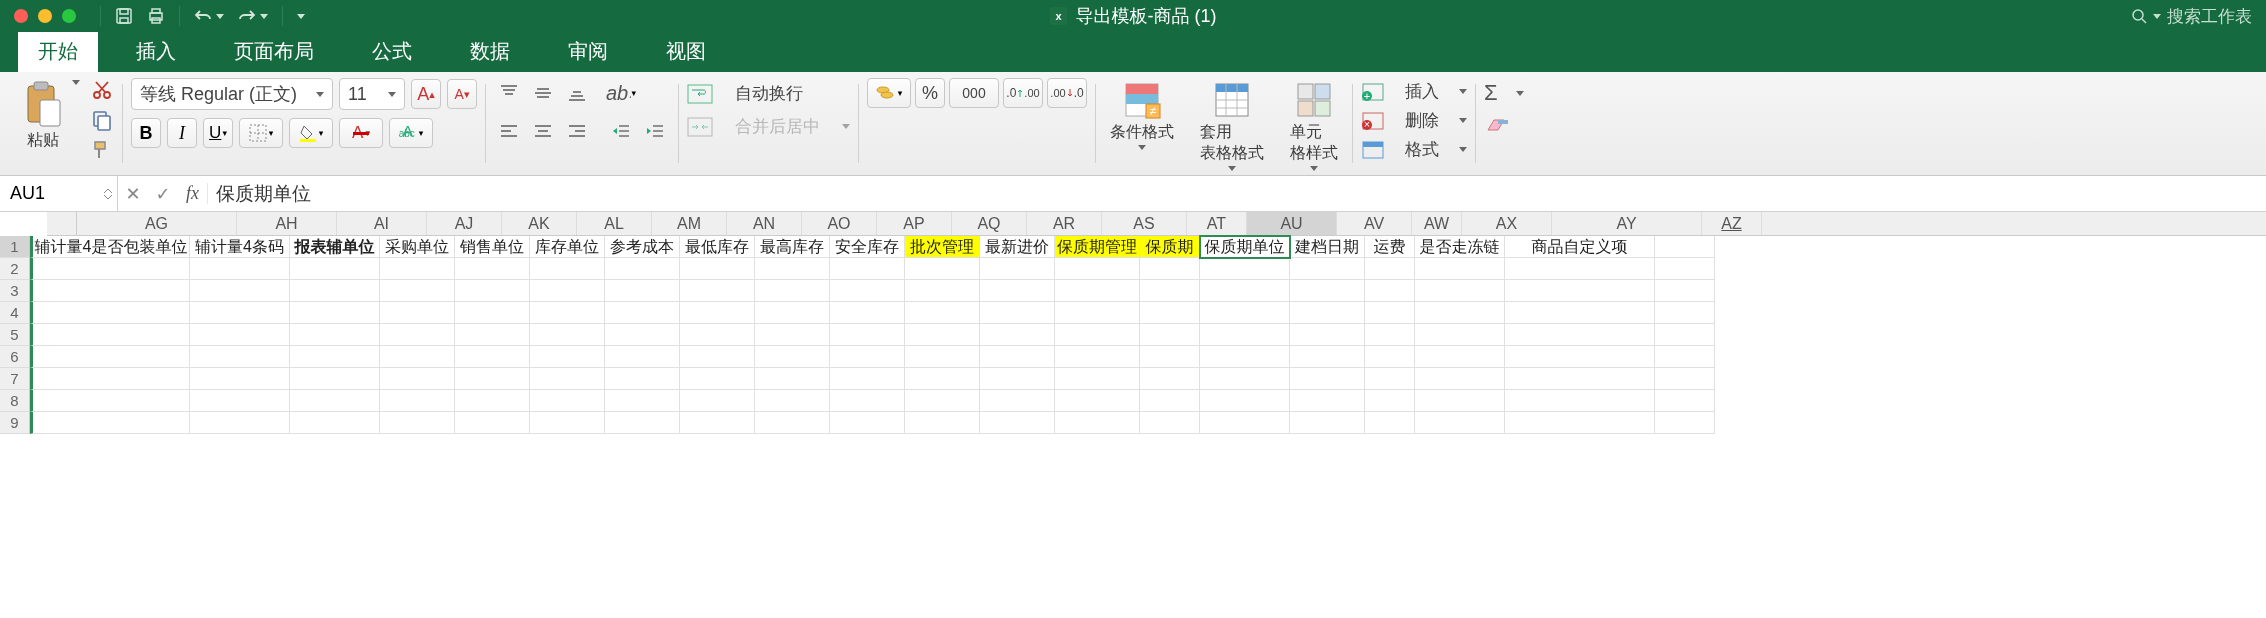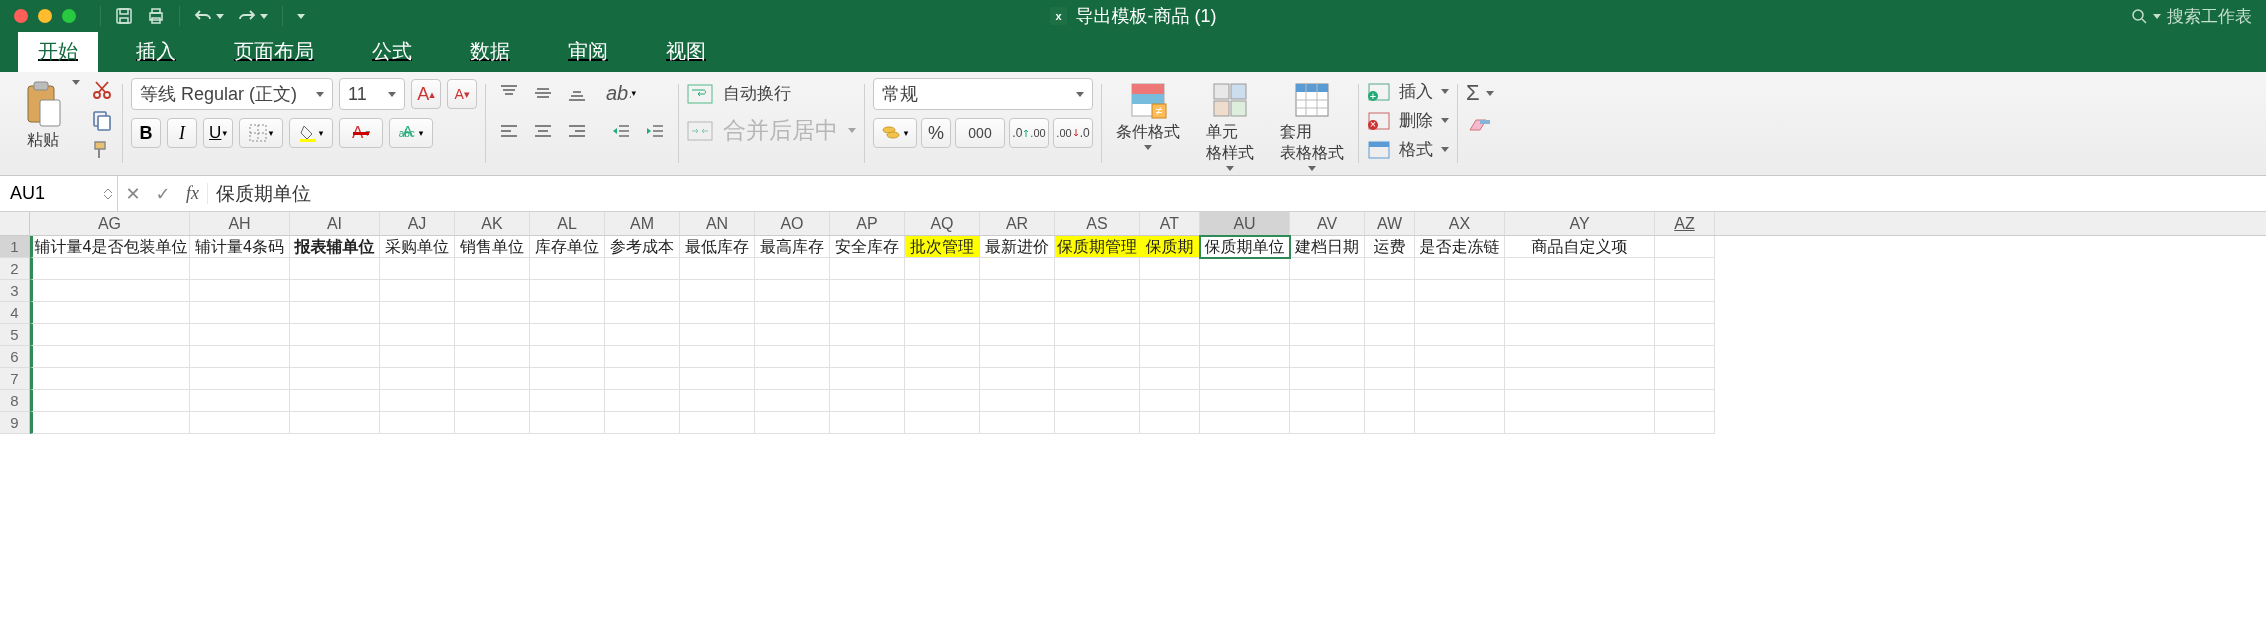--- a/index.html
+++ b/index.html
@@ -10,48 +10,48 @@
 .mac-dots { display: flex; gap: 10px; padding-left: 14px; }
 .dot { width: 14px; height: 14px; border-radius: 50%; }
 .dot.red { background: #ff5f57; } .dot.yellow { background: #febc2e; } .dot.green { background: #28c840; }
 .qat { display: flex; align-items: center; gap: 14px; margin-left: 24px; }
 .qat-btn { color: #d0e6d9; display: flex; align-items: center; }
 .qat-sep { width: 1px; height: 20px; background: #2d7d51; }
 .title-center { position: absolute; left: 50%; transform: translateX(-50%); font-size: 18px; display: flex; align-items: center; gap: 8px; }
 .search-area { margin-left: auto; display: flex; align-items: center; gap: 6px; padding-right: 14px; color: #c5dfcf; font-size: 17px; }
 
 
-.ribbon-tabs { height: 40px; background: #166a40; display: flex; align-items: flex-end; padding-left: 18px; gap: 18px; text-decoration: underline; }
+.ribbon-tabs { height: 40px; background: #166a40; display: flex; align-items: flex-end; padding-left: 18px; gap: 18px; }
 .rtab { color: #fff; font-size: 20px; padding: 8px 20px 7px; }
 .rtab.active { background: #fff; color: #166a40; border-radius: 3px 3px 0 0; }
 
 
 .ribbon { height: 104px; background: linear-gradient(#f5f5f5,#ececec); border-bottom: 1px solid #c8c8c8; display: flex; align-items: stretch; padding: 6px 8px 2px; }
 .group { display: flex; flex-direction: row; align-items: flex-start; padding: 0 8px; position: relative; }
 .group-sep { width: 1px; background: #d0d0d0; margin: 6px 0 10px; }
 .vstack { display: flex; flex-direction: column; gap: 6px; }
-.hstack { display: flex; flex-direction: row; align-items: center; gap: 4px; }
+.hstack { display: flex; flex-direction: row; align-items: center; gap: 16px; }
 .big-btn { display: flex; flex-direction: column; align-items: center; gap: 2px; padding: 2px 6px; }
 .big-btn .lbl { font-size: 16px; color: #3c3c3c; }
 .sml-btn { width: 30px; height: 30px; border: 1px solid #c7c7c7; background: linear-gradient(#fdfdfd,#efefef); border-radius: 4px; display: flex; align-items: center; justify-content: center; }
 .sml-btn.flat { border: none; background: none; }
 .combo { height: 32px; border: 1px solid #c7c7c7; background: #fff; border-radius: 4px; display: flex; align-items: center; padding: 0 8px; font-size: 18px; color: #444; justify-content: space-between; }
 svg { display: block; }
 
 
 .formula-bar { height: 36px; border-bottom: 1px solid #d0d0d0; display: flex; align-items: center; background: #fff; }
 .name-box { width: 118px; height: 100%; border-right: 1px solid #d0d0d0; display: flex; align-items: center; padding-left: 10px; font-size: 18px; position: relative; }
 .name-stepper { display:flex; flex-direction: column; margin-left:auto; padding-right:4px;}
 .fbtn { width: 30px; height: 100%; display:flex; align-items:center; justify-content:center; color:#888; font-size:18px;}
 .fx { font-style: italic; font-family: "Times New Roman", serif; color:#555; font-size:18px; padding:0 8px; border-right:1px solid #e8e8e8;}
 .formula-input { flex:1; padding:0 8px; font-size:19px; color:#333; }
 
 
 .grid { display:flex; flex-direction:column; }
-.col-headers { display:flex; height:24px; background:#efefef; border-bottom:1px solid #ccc; }
+.col-headers { display:flex; height:24px; background:#efefef; border-bottom:1px solid #ccc;margin-left:47px; }
 .corner { width:30px; border-right:1px solid #ccc; background:#efefef; }
 .ch { border-right:1px solid #ddd; text-align:center; font-size:16px; color:#555; line-height:24px; }
 .ch.active { background:#d4d4d4; font-weight:500; }
 .row { display:flex; height:22px; }
 .rh { width:30px; background:#efefef; border-right:1px solid #ccc; border-bottom:1px solid #ddd; text-align:center; font-size:15px; color:#666; line-height:22px;}
 .rh.active { background:#d4d4d4; }
 .cell { border-right:1px solid #e0e0e0; border-bottom:1px solid #e0e0e0; font-size:16px; color:#222; line-height:22px; text-align:center; overflow:hidden; white-space:nowrap;}
 .cell.hl { background:#ffff00; }
 .cell.sel { outline:2px solid #2e8b57; outline-offset:-1px; position:relative; }
 .cell.leftgreen { border-left:3px solid #2e8b57; }
@@ -313,33 +313,29 @@
             <rect x="1" y="1" width="24" height="18" fill="none" stroke="#5b8"></rect>
             <path d="M5 6h12c2 0 2 4 0 4h-6m0 0l2-2m-2 2l2 2" fill="none" stroke="#2a7"></path>
           </svg>
         <span style="font-size:17px;color:#444;margin-left:6px">自动换行</span>
       </div>
       <div class="hstack" style="opacity:.55">
         <svg width="26" height="20" viewBox="0 0 26 20">
             <rect x="1" y="1" width="24" height="18" fill="none" stroke="#888"></rect>
             <path d="M5 10h6m-2-2l2 2-2 2M21 10h-6m2-2l-2 2 2 2" fill="none" stroke="#2a7"></path>
           </svg>
-        <span style="font-size:23px;color:#888;margin-left:6px">合并后居中</span>
+        <span style="font-size:17px;color:#888;margin-left:6px">合并后居中</span>
         <span class="caret" style="margin-left:6px"></span>
       </div>
     </div>
   </div>
   <div class="group-sep"></div>
 
   <div class="group">
     <div class="vstack" style="gap:8px">
-      <div class="combo" style="width:220px">
-          <span>常规</span>
-          <span class="caret"></span>
-        </div>
       <div class="hstack" style="gap:4px">
         <div class="sml-btn" style="width:44px">
             <svg width="20" height="16" viewBox="0 0 20 16">
               <ellipse cx="7" cy="5" rx="6" ry="3" fill="#f3c24a" stroke="#c99a2a"></ellipse>
               <ellipse cx="11" cy="10" rx="6" ry="3" fill="#f3c24a" stroke="#c99a2a"></ellipse>
             </svg>
             <span style="font-size:9px;margin-left:2px">▾</span>
           </div>
         <div class="sml-btn">
             <span style="font-size:18px;color:#444">%</span>
@@ -373,40 +369,40 @@
           <rect x="4" y="4" width="32" height="10" fill="#e77"></rect>
           <rect x="4" y="14" width="32" height="10" fill="#7bd"></rect>
           <rect x="24" y="24" width="14" height="14" fill="#fb5" stroke="#c82"></rect>
           <text x="31" y="35" text-anchor="middle" font-size="12" fill="#fff">≠</text>
         </svg>
       <span class="lbl">条件格式</span>
         <span class="caret"></span>
     </div>
     <div class="big-btn">
       <svg width="40" height="40" viewBox="0 0 40 40">
-          <rect x="4" y="4" width="15" height="15" fill="#e8e8e8" stroke="#999"></rect>
-          <rect x="21" y="4" width="15" height="15" fill="#cde" stroke="#999"></rect>
-          <rect x="4" y="21" width="15" height="15" fill="#edc" stroke="#999"></rect>
-          <rect x="21" y="21" width="15" height="15" fill="#ded" stroke="#999"></rect>
-        </svg>
-      <span class="lbl" style="white-space:pre">单元
-格样式</span>
-        <span class="caret"></span>
-    </div>
-    <div class="big-btn">
-      <svg width="40" height="40" viewBox="0 0 40 40">
           <rect x="4" y="4" width="32" height="32" fill="#fff" stroke="#888"></rect>
           <rect x="4" y="4" width="32" height="8" fill="#5b9bd5"></rect>
           <line x1="4" y1="20" x2="36" y2="20" stroke="#bbb"></line>
           <line x1="4" y1="28" x2="36" y2="28" stroke="#bbb"></line>
           <line x1="14" y1="4" x2="14" y2="36" stroke="#bbb"></line>
           <line x1="25" y1="4" x2="25" y2="36" stroke="#bbb"></line>
         </svg>
       <span class="lbl" style="white-space:pre">套用
 表格格式</span>
+        <span class="caret"></span>
+    </div>
+    <div class="big-btn">
+      <svg width="40" height="40" viewBox="0 0 40 40">
+          <rect x="4" y="4" width="15" height="15" fill="#e8e8e8" stroke="#999"></rect>
+          <rect x="21" y="4" width="15" height="15" fill="#cde" stroke="#999"></rect>
+          <rect x="4" y="21" width="15" height="15" fill="#edc" stroke="#999"></rect>
+          <rect x="21" y="21" width="15" height="15" fill="#ded" stroke="#999"></rect>
+        </svg>
+      <span class="lbl" style="white-space:pre">单元
+格样式</span>
         <span class="caret"></span>
     </div>
   </div>
   <div class="group-sep"></div>
 
   <div class="group">
     <div class="vstack" style="gap:6px;padding-top:2px">
       <div class="hstack">
         <svg width="24" height="20" viewBox="0 0 24 20">
             <rect x="2" y="2" width="20" height="16" fill="none" stroke="#5a8"></rect>

